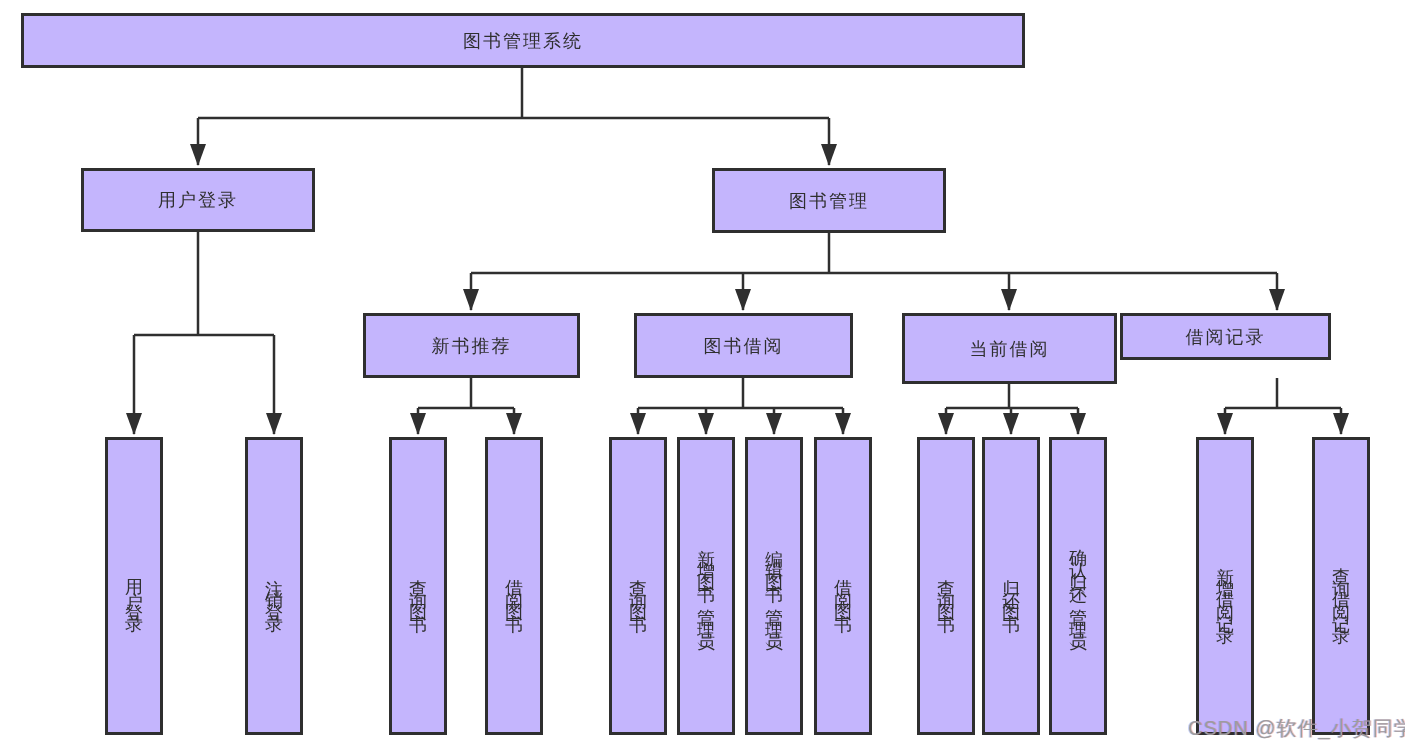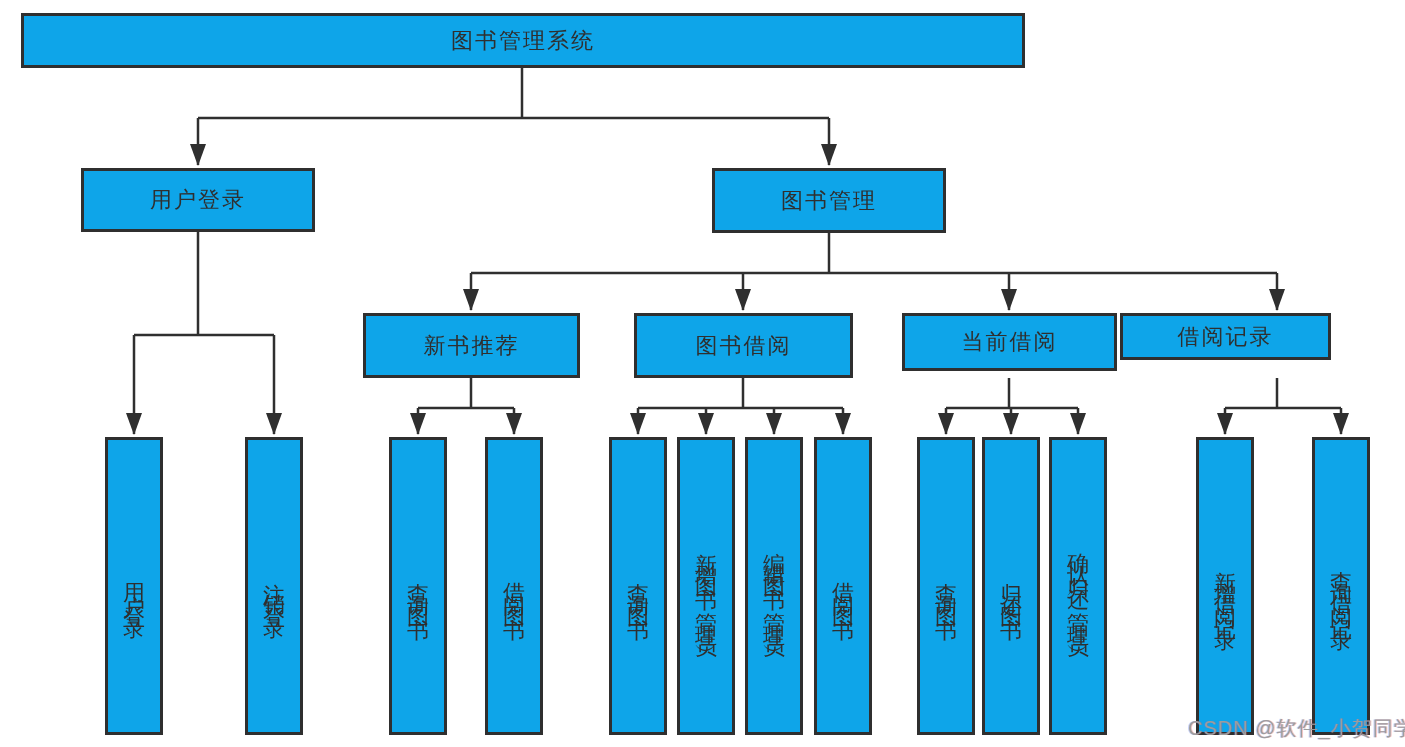--- a/index.html
+++ b/index.html
@@ -11,45 +11,45 @@
   html,body{width:1405px;height:747px;overflow:hidden;}
   body{
     background:var(--bg);
     font-family:"Liberation Sans","DejaVu Sans",sans-serif;
     color:var(--line);
   }
   .stage{position:relative;width:1405px;height:747px;background:var(--bg);}
   svg.connectors{position:absolute;left:0;top:0;width:1405px;height:747px;pointer-events:none;}
   .node{
     position:absolute;
-    background:#0ea5e9;
+    background:#c4b5fd;
     border:3px solid var(--line);
     display:flex;
     align-items:center;
     justify-content:center;
-    font-size:22px;
+    font-size:18px;
     letter-spacing:2px;
     line-height:1;
     white-space:nowrap;
   }
   .node.leaf{
     writing-mode:vertical-rl;
     text-orientation:mixed;
     letter-spacing:12px;
     white-space:normal;
     line-height:1;
     padding-top:6px;
   }
   
   .n-root          {left:21px;  top:13px;  width:1004px; height:55px;}
   .n-user-login    {left:81px;  top:168px; width:234px;  height:64px;}
   .n-book-mgmt     {left:712px; top:168px; width:234px;  height:65px;}
   .n-new-book-rec  {left:363px; top:313px; width:217px;  height:65px;}
   .n-book-borrow   {left:634px; top:313px; width:219px;  height:65px;}
-  .n-current-borrow{left:902px; top:313px; width:215px;  height:58px;}
+  .n-current-borrow{left:902px; top:313px; width:215px;  height:71px;}
   .n-borrow-record {left:1120px;top:313px; width:211px;  height:47px;}
   
   .leaf{top:437px;width:58px;height:298px;}
   .l-user-login {left:105px;}
   .l-logout     {left:245px;}
   .l-rec-query  {left:389px;}
   .l-rec-borrow {left:485px;}
   .l-bb-query   {left:609px;}
   .l-bb-add     {left:677px;}
   .l-bb-edit    {left:745px;}

